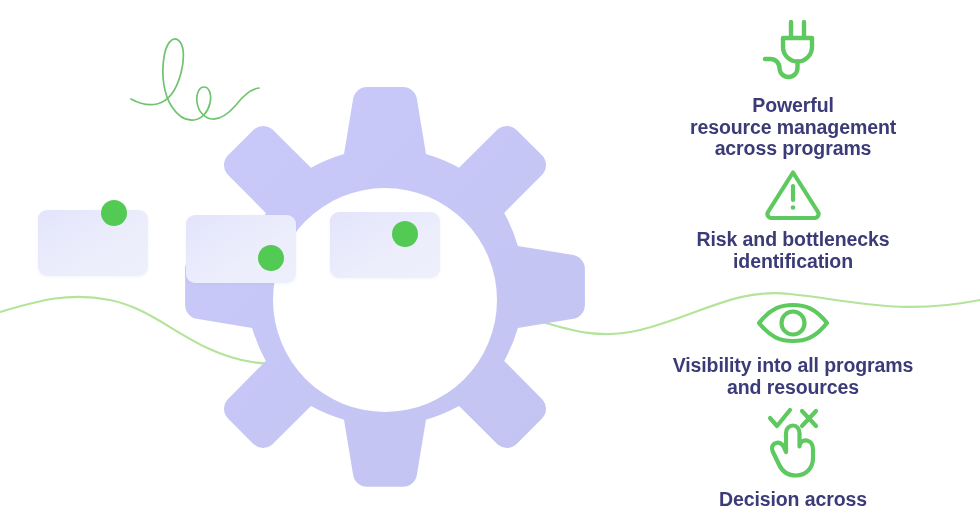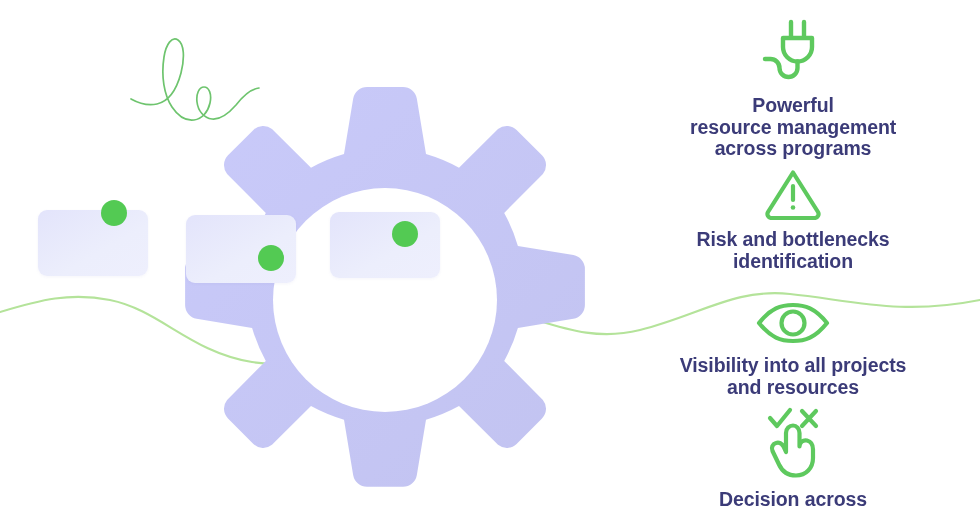--- a/index.html
+++ b/index.html
@@ -204,21 +204,21 @@
 across programs</p>
     </div>
 
     <div class="feature" id="feature-3">
       <span class="feature-icon">
         <svg width="80" height="46" viewBox="0 0 80 46" fill="none" stroke="#5ec95e" stroke-width="4.2" stroke-linecap="round" stroke-linejoin="round">
           <path d="M6,23 C18,8 28,5 40,5 C52,5 62,8 74,23 C62,38 52,41 40,41 C28,41 18,38 6,23 Z"></path>
           <circle cx="40" cy="23" r="11.5"></circle>
         </svg>
       </span>
-      <p class="feature-label">Visibility into all projects
+      <p class="feature-label">Visibility into all programs
 and resources</p>
     </div>
 
     <div class="feature" id="feature-4">
       <span class="feature-icon">
         <svg width="86" height="74" viewBox="0 0 86 74" fill="none" stroke="#5ec95e" stroke-width="4.2" stroke-linecap="round" stroke-linejoin="round">
           <path d="M20,12 L27,20 L40,4"></path>
           <path d="M52,5 L66,20"></path>
           <path d="M66,5 L52,20"></path>
           <path d="M36,27 C36,22.5 39.5,19.5 43,19.5 C46.5,19.5 49.5,22.5 49.5,27

